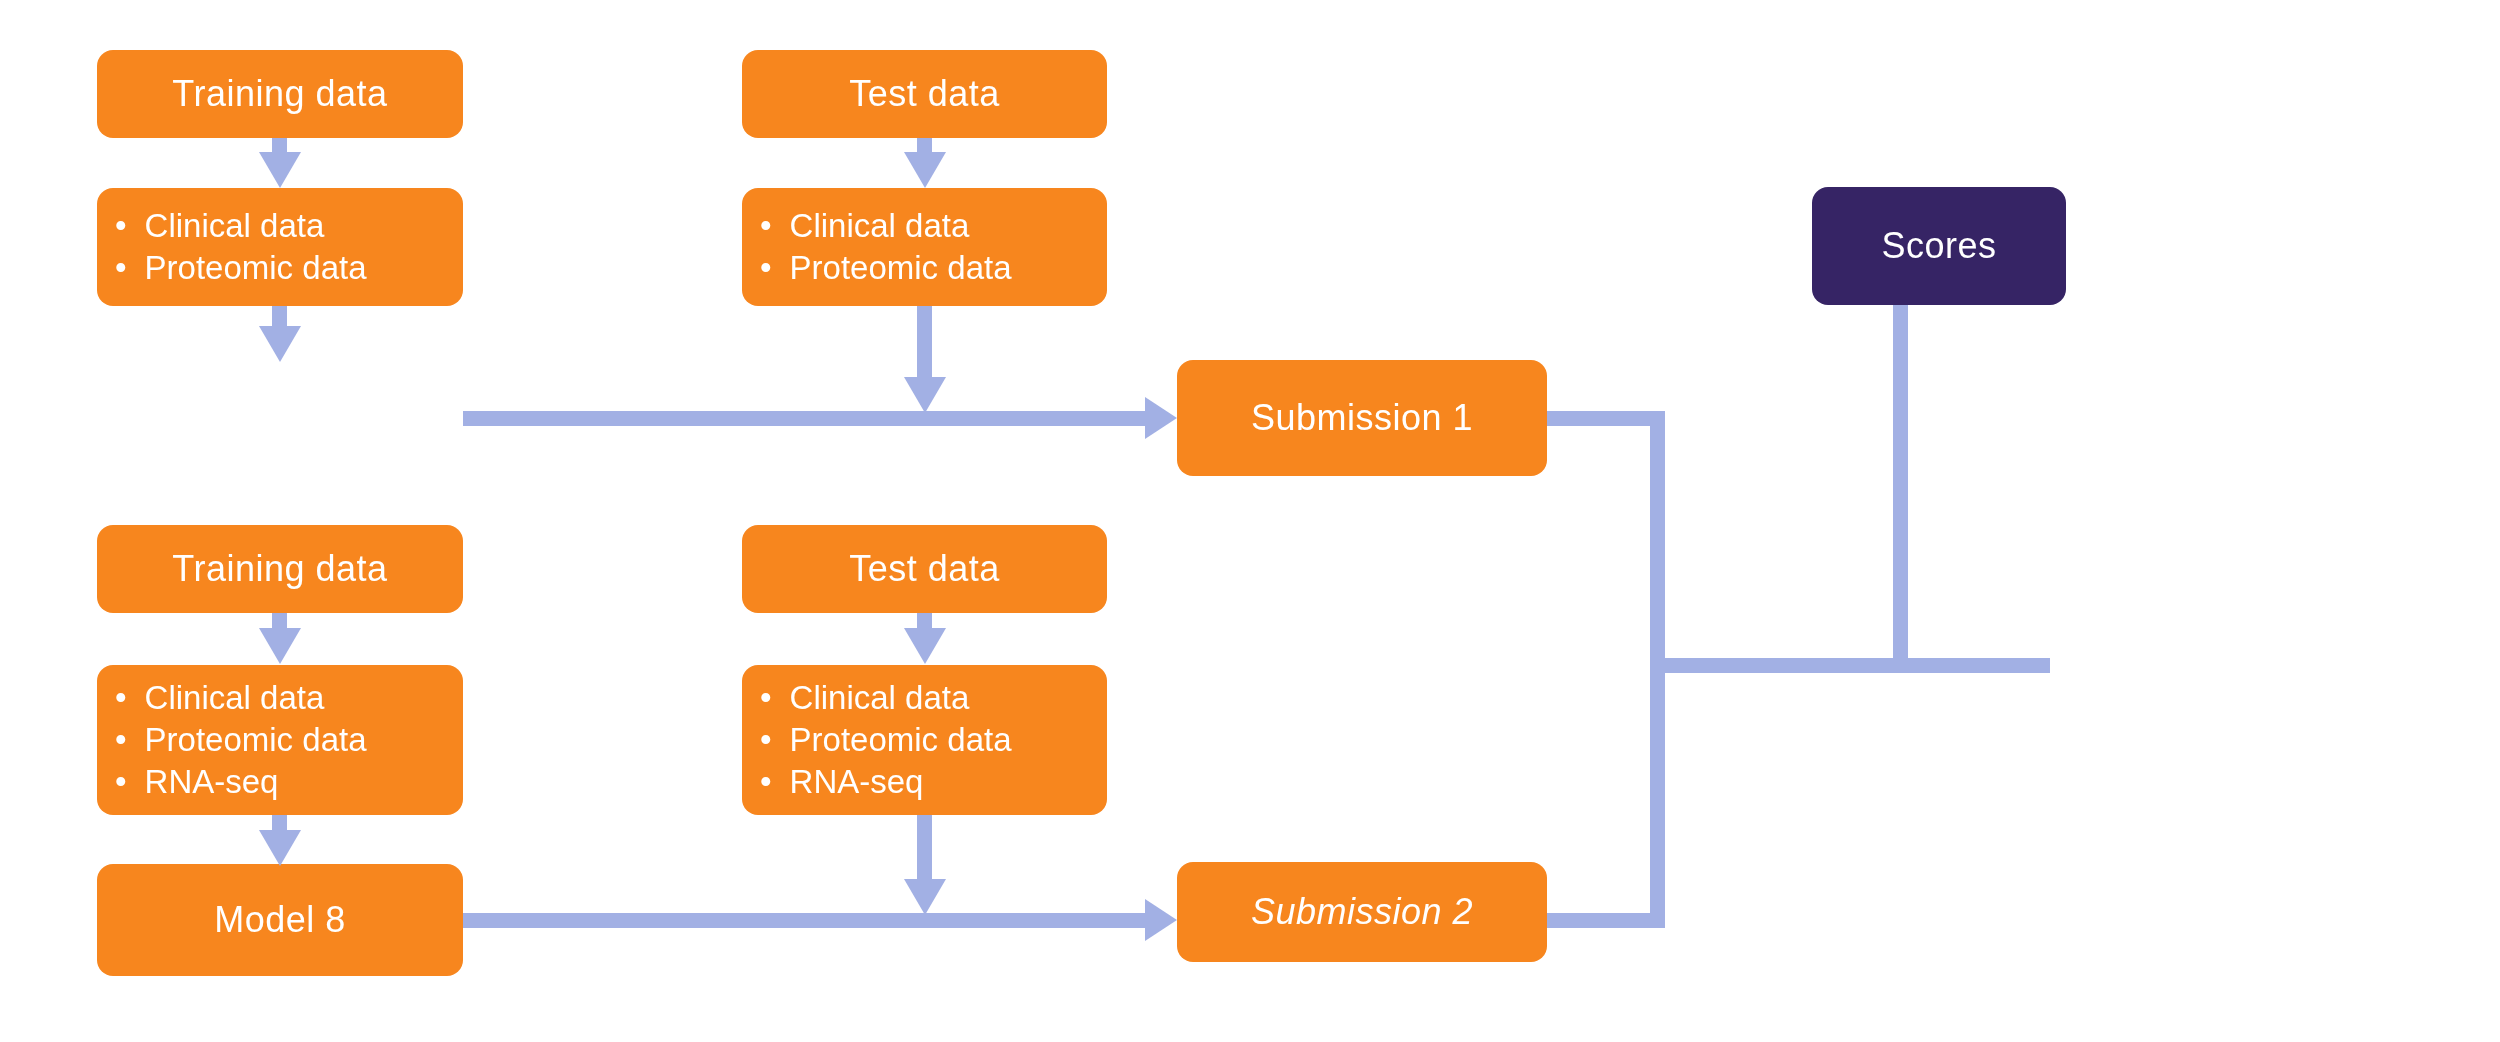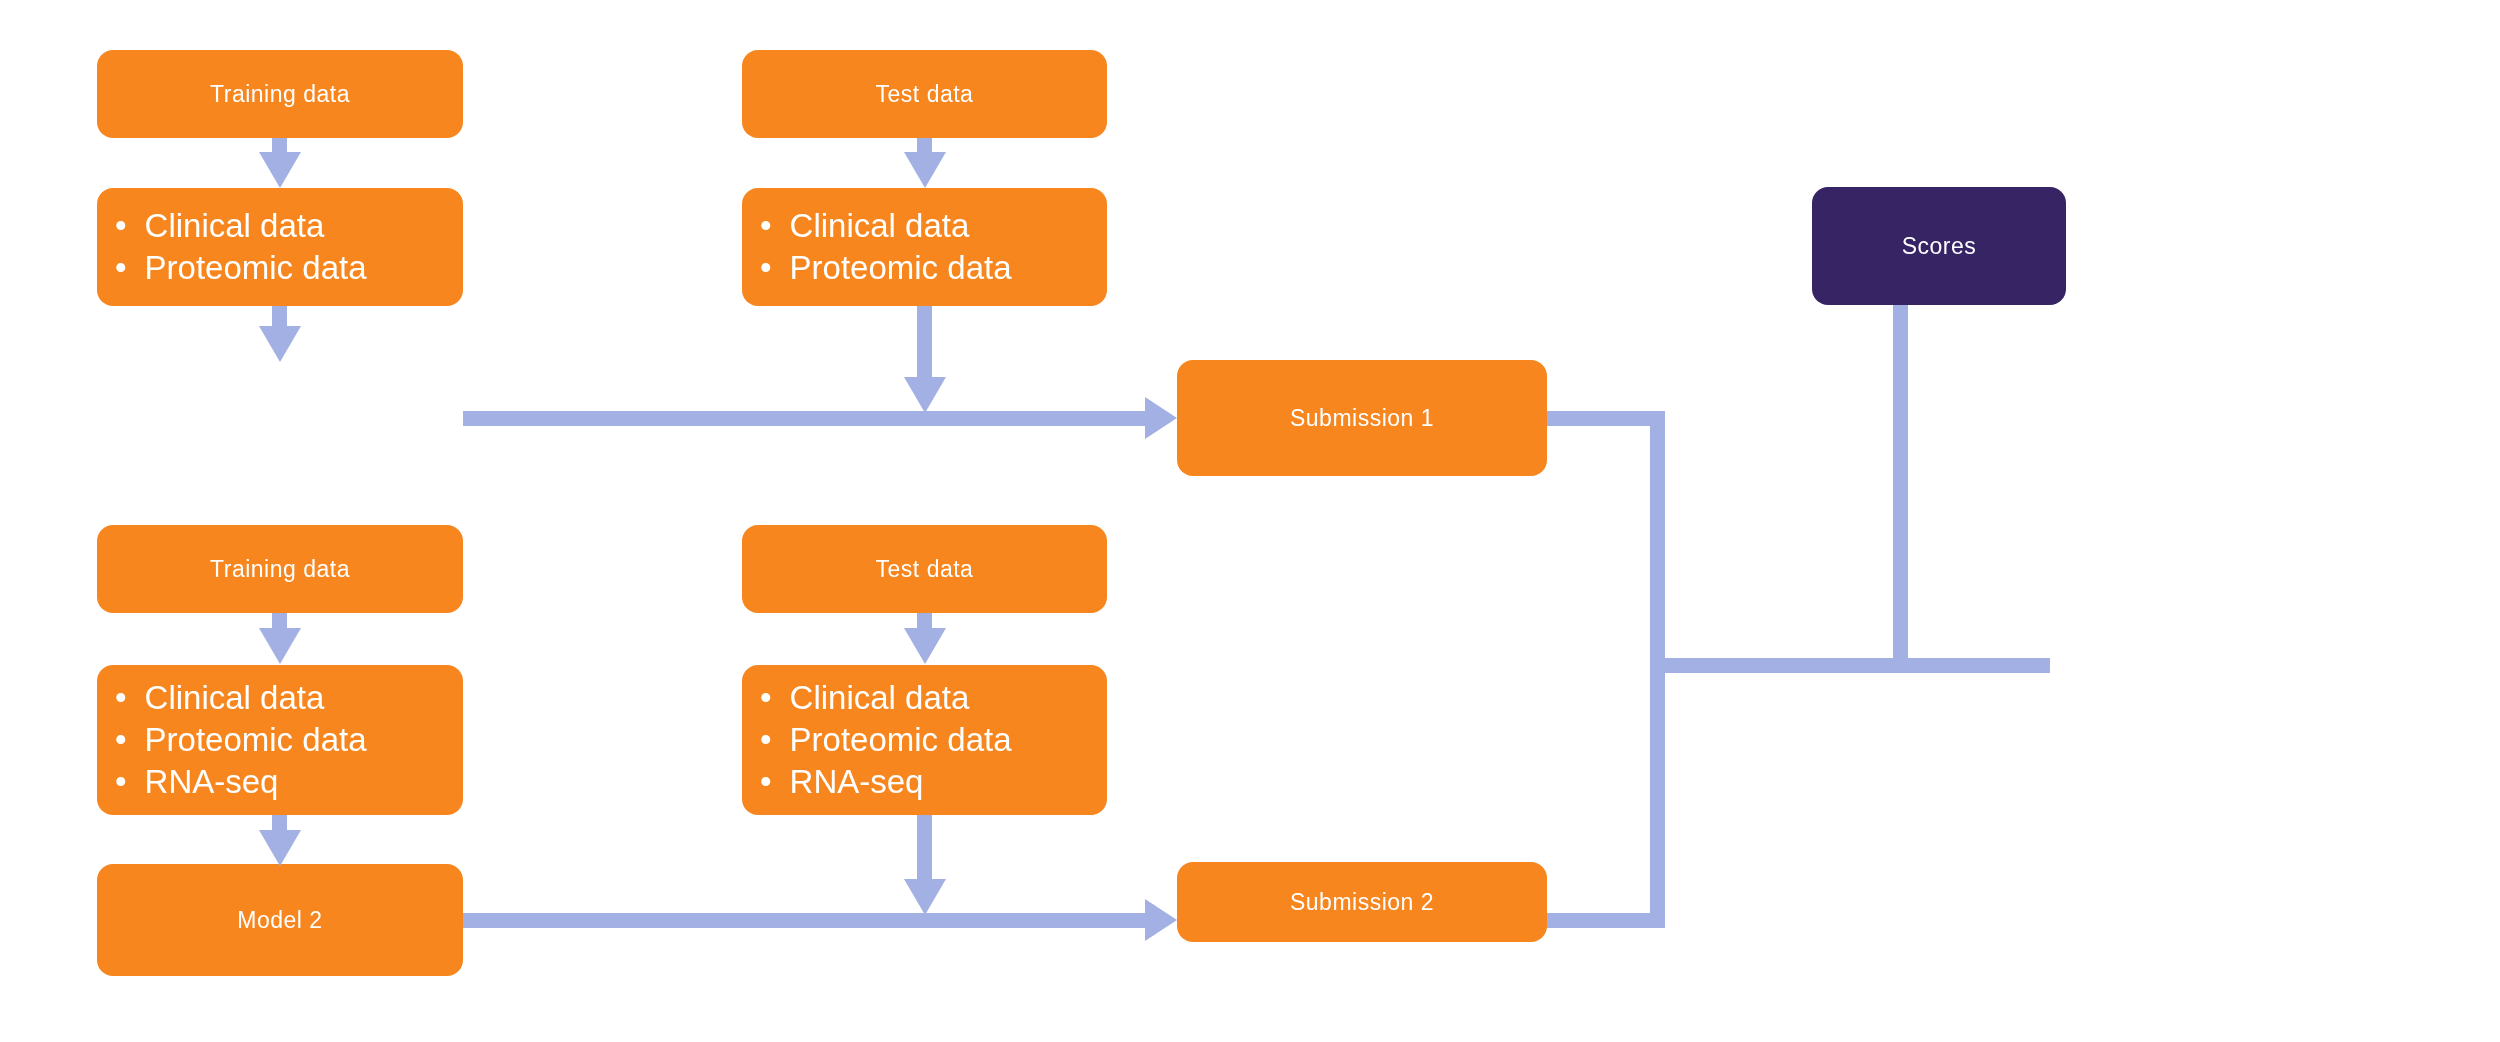--- a/index.html
+++ b/index.html
@@ -22,21 +22,21 @@
     position:absolute;
     border-radius:16px;
     color:var(--node-text);
     display:flex;align-items:center;justify-content:center;
     box-sizing:border-box;
   }
   .node.orange{background:var(--node-orange);}
   .node.purple{background:var(--node-purple);}
   .node.cyan{background:var(--node-cyan);}
   .node .label{
-    font-size:23px;
+    font-size:36px;
     letter-spacing:0.5px;
     white-space:nowrap;
   }
   .node.list{justify-content:flex-start;}
   .node.list ul{
     list-style:none;margin:0;padding:0 10px 0 18px;
     display:flex;flex-direction:column;justify-content:center;
   }
   .node.list li{
     font-size:33px;line-height:42px;white-space:nowrap;
@@ -116,21 +116,21 @@
           <span>Proteomic data</span>
         </li>
       <li>
           <span class="bullet">•</span>
           <span>RNA-seq</span>
         </li>
     </ul>
   </div>
 
   <div class="node orange" style="left:97px;top:864px;width:366px;height:112px;">
-    <span class="label">Model 2</span>
+    <span class="label">Model 8</span>
   </div>
 
   <div class="node orange" style="left:742px;top:525px;width:365px;height:88px;">
     <span class="label">Test data</span>
   </div>
 
   <div class="node orange list" style="left:742px;top:665px;width:365px;height:150px;">
     <ul>
       <li>
           <span class="bullet">•</span>
@@ -140,21 +140,21 @@
           <span class="bullet">•</span>
           <span>Proteomic data</span>
         </li>
       <li>
           <span class="bullet">•</span>
           <span>RNA-seq</span>
         </li>
     </ul>
   </div>
 
-  <div class="node orange" style="left:1177px;top:862px;width:370px;height:80px;">
+  <div class="node orange" style="left:1177px;top:862px;width:370px;height:100px;font-style:italic;">
     <span class="label">Submission 2</span>
   </div>
 
   <div class="node purple" style="left:1773px;top:187px;width:254px;height:118px;margin-left:39px;">
     <span class="label">Scores</span>
   </div>
 
 
   <div class="conn" style="left:272px;top:138px;width:15px;height:16px;"></div>
   <div class="head-down" style="left:259px;top:152px;"></div>

